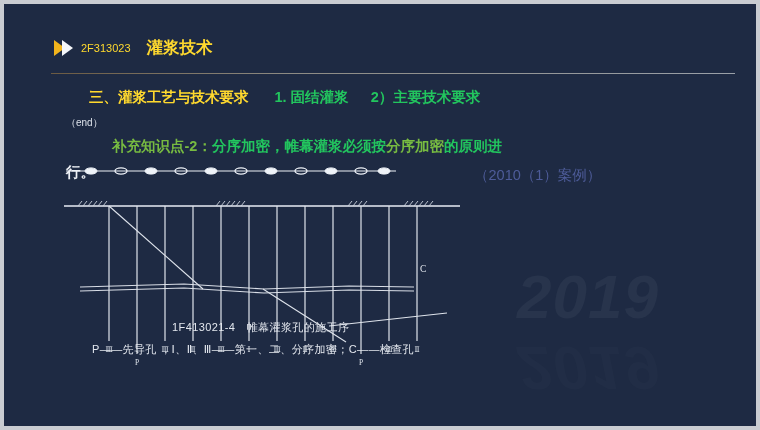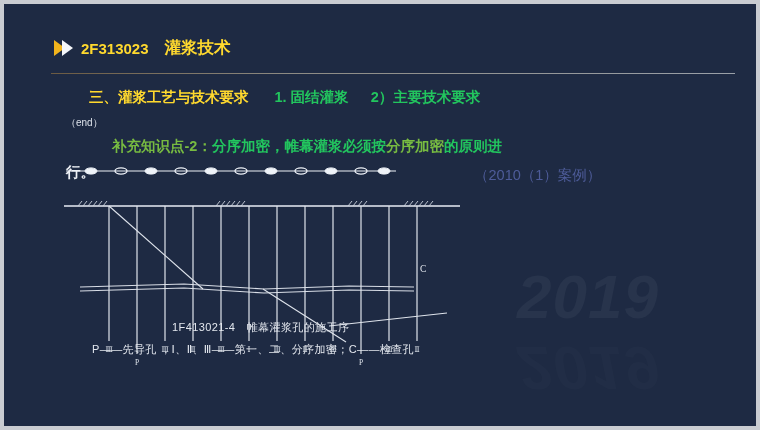--- a/index.html
+++ b/index.html
@@ -71,22 +71,22 @@
     height: 0;
     border-top: 8px solid transparent;
     border-bottom: 8px solid transparent;
     border-left: 11px solid #f2b41c;
     position: relative;
     margin-right: -3px;
   }
   .chev.c2 { border-left-color: #f5f7fa; }
   .title-code {
     color: #ffd92e;
-    font-size: 15px;
-    font-weight: bold;
+    font-size: 11px;
+    font-weight: normal;
     letter-spacing: 0px;
   }
   .title-text {
     color: #ffd92e;
     font-size: 16.5px;
     font-weight: bold;
     margin-left: 16px;
   }
   .divider {
     position: absolute;

